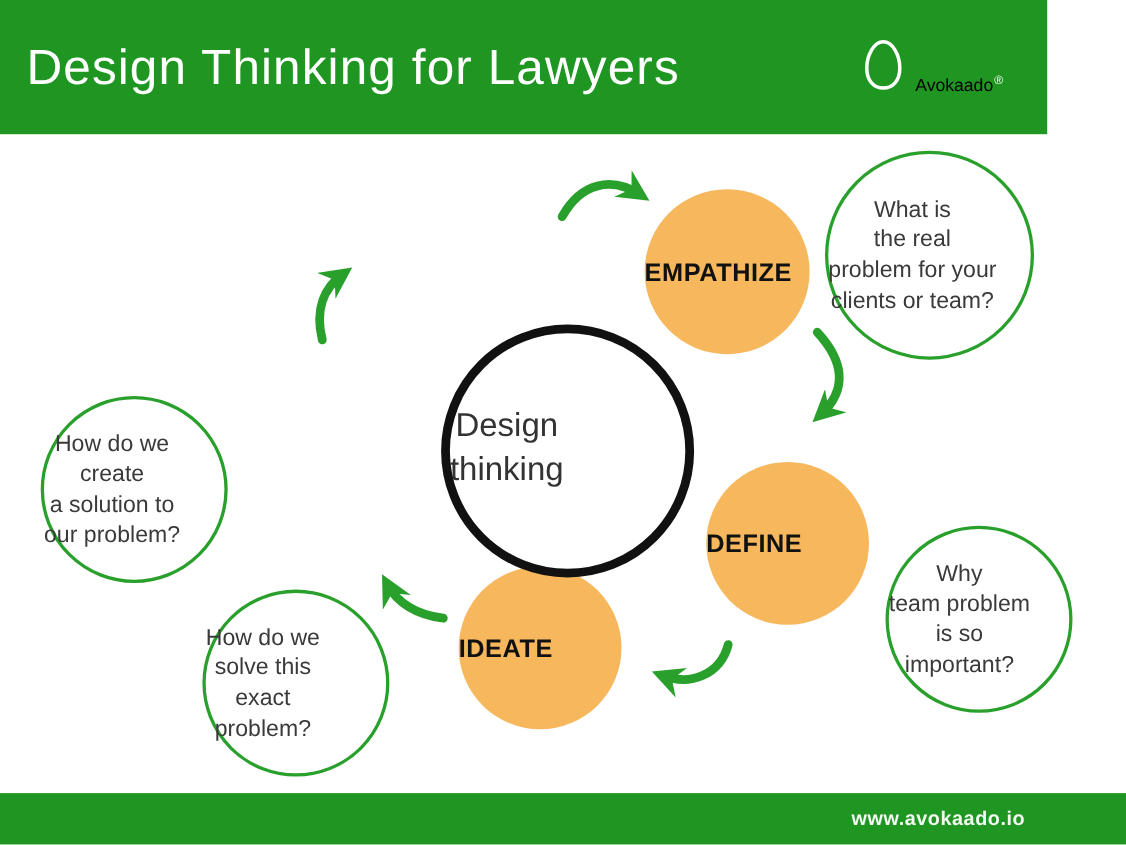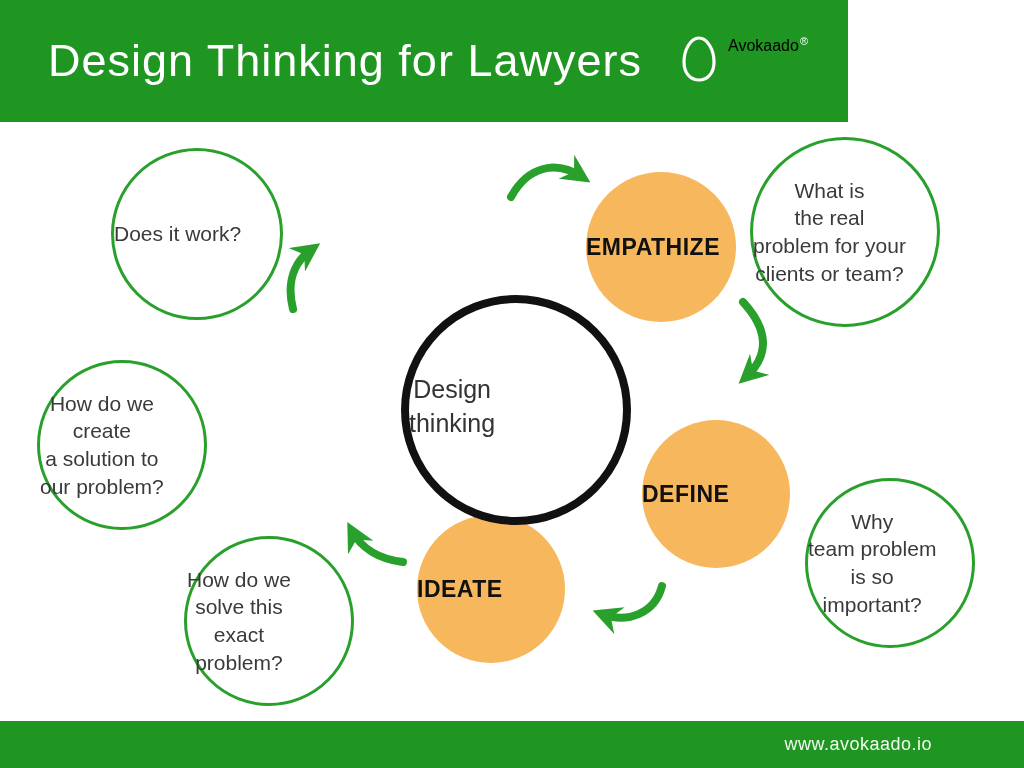--- a/index.html
+++ b/index.html
@@ -2,55 +2,55 @@
 <html><head>
 <meta charset="utf-8">
 <style>
   html,body{margin:0;padding:0;background:#ffffff;}
   #canvas{
     position:relative;width:1024px;height:768px;overflow:hidden;
     font-family:"Liberation Sans","DejaVu Sans",sans-serif;background:#ffffff;
   }
   
   .header{
-    position:absolute;left:0;top:0;width:848px;height:122px;
+    position:absolute;left:0;top:0;width:952px;height:122px;
     background:#1f9621;display:flex;align-items:center;
     justify-content:space-between;box-sizing:border-box;
-    padding:0 40px 0 48px;
+    padding:0 40px 0 24px;
   }
   .title{
     color:#ffffff;font-size:45px;font-weight:300;letter-spacing:1px;
     white-space:nowrap;
   }
-  .logo{display:flex;align-items:flex-start;gap:11px;}
+  .logo{display:flex;align-items:flex-end;gap:11px;}
   .logo-reg{color:#ffffff;font-size:11px;vertical-align:super;margin-left:1px;}
   
   .footer{
     position:absolute;left:0;top:721px;width:1024px;height:47px;
     background:#1f9621;display:flex;align-items:center;justify-content:flex-end;
     box-sizing:border-box;padding-right:92px;
   }
-  .footer-url{color:#f2f9f1;font-size:18px;font-weight:400;letter-spacing:.5px;margin-left:26px;}
+  .footer-url{color:#f2f9f1;font-size:18px;font-weight:700;letter-spacing:.5px;margin-left:26px;}
   
   .circle{
     position:absolute;border-radius:50%;box-sizing:border-box;
     display:flex;align-items:center;justify-content:flex-start;text-align:center;
   }
   .stage{background:#f7b75c;}
   .stage-label{
     color:#111111;font-weight:700;font-size:23px;letter-spacing:.5px;
     white-space:nowrap;
   }
   .bubble{background:#ffffff;border:3px solid #2aa02c;}
   .bubble-text{
     color:#3a3a3a;font-size:21px;line-height:1.32;white-space:pre-line;
   }
   .center-circle{background:#ffffff;border:8px solid #111111;}
   .center-text{
-    color:#333333;font-size:25px;line-height:1.35;white-space:pre-line;
+    color:#333333;font-size:30px;line-height:1.35;white-space:pre-line;
     margin-bottom:6px;
   }
   
   .c-does     {left:111px;top:148px;width:172px;height:172px;}
   .c-test     {left:357px;top:149px;width:150px;height:150px;}
   .c-empathize{left:586px;top:172px;width:150px;height:150px;}
   .c-whatis   {left:750px;top:137px;width:190px;height:190px;}
   .c-prototype{left:222px;top:333px;width:150px;height:150px;}
   .c-center   {left:401px;top:295px;width:230px;height:230px;}
   .c-define   {left:642px;top:420px;width:148px;height:148px;}
@@ -85,23 +85,20 @@
         <path d="M0,0 L10,5 L0,10 L3.2,5 Z" fill="#2aa02c"></path>
       </marker>
     </defs>
     <path class="arrow" d="M 511 197 C 528 166 556 160 582 177" marker-end="url(#ah)"></path>
     <path class="arrow" d="M 743 302 C 767 328 771 354 746 377" marker-end="url(#ah)"></path>
     <path class="arrow" d="M 662 586 C 655 613 628 624 602 614" marker-end="url(#ah)"></path>
     <path class="arrow" d="M 403 562 C 379 559 361 548 352 531" marker-end="url(#ah)"></path>
     <path class="arrow" d="M 293 309 C 286 281 295 261 312 249" marker-end="url(#ah)"></path>
   </svg>
 
-  <div class="circle bubble c-does">
-    <div class="bubble-text">Does it work?</div>
-  </div>
   <div class="circle bubble c-whatis">
     <div class="bubble-text">What is
 the real
 problem for your
 clients or team?</div>
   </div>
   <div class="circle bubble c-why">
     <div class="bubble-text">Why
 team problem
 is so

